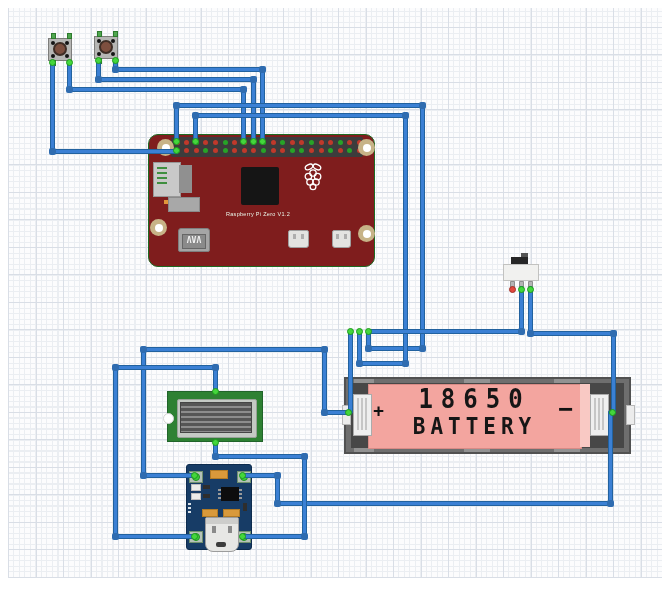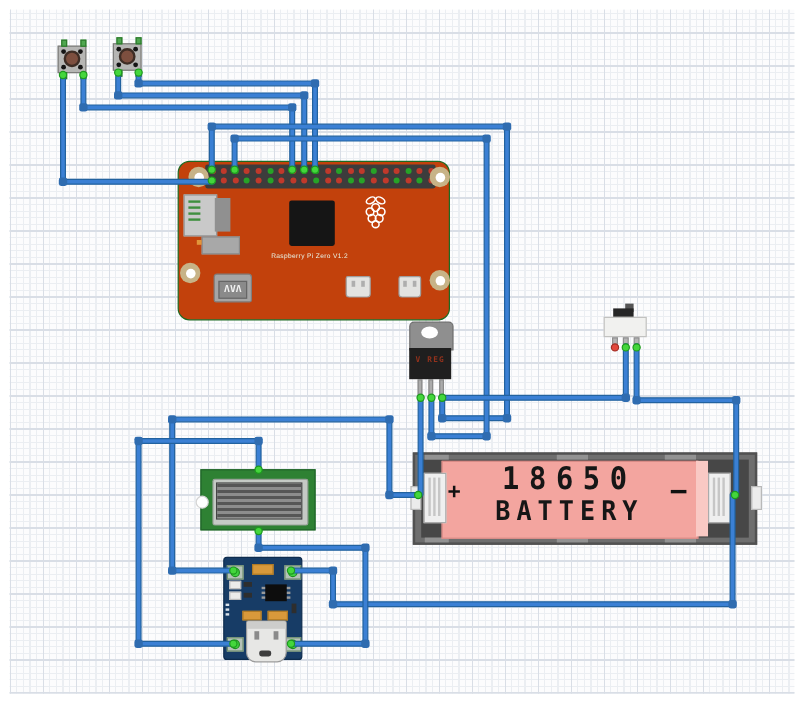--- a/index.html
+++ b/index.html
@@ -10,21 +10,21 @@
       repeating-linear-gradient(0deg,#d9dee6 0,#d9dee6 1px,transparent 1px,transparent 27.5px),
       repeating-linear-gradient(90deg,#ebeef2 0,#ebeef2 1px,transparent 1px,transparent 5.5px),
       repeating-linear-gradient(0deg,#ebeef2 0,#ebeef2 1px,transparent 1px,transparent 5.5px);}
   .abs{position:absolute;box-sizing:border-box;}
   
   .btn{position:absolute;width:24px;height:23px;background:#b6b6b4;border:1px solid #7d7d7b;box-sizing:border-box;}
   .btn .cap{position:absolute;left:4px;top:3px;width:14px;height:14px;border-radius:50%;background:#7d4f3f;border:2px solid #3e2d25;box-sizing:border-box;}
   .btn .cdot{position:absolute;width:4px;height:4px;background:#151515;border-radius:50%;}
   .btn .leg{position:absolute;width:5px;height:6px;background:#4fa74f;border:1px solid #2e7a2e;box-sizing:border-box;}
   
-  #pi{left:148px;top:134px;width:227px;height:133px;background:#c2410c;border:1px solid #1d6a22;border-radius:10px;}
+  #pi{left:148px;top:134px;width:227px;height:133px;background:#7f1d1d;border:1px solid #1d6a22;border-radius:10px;}
   .hole{position:absolute;width:17px;height:17px;border-radius:50%;background:#c7b387;}
   .hole::after{content:"";position:absolute;left:4.5px;top:4.5px;width:8px;height:8px;border-radius:50%;background:#ffffff;}
   #gpio{position:absolute;left:22px;top:2px;width:192px;height:20px;background:#3c3c3c;border-radius:2px;}
   .gdot{position:absolute;width:5px;height:5px;border-radius:50%;}
   #sdcard{position:absolute;left:4px;top:27px;width:26px;height:33px;background:#c9c9c9;border:1px solid #989898;}
   .sdpad{position:absolute;left:3px;width:10px;height:2px;background:#3f8f3f;}
   #sdblock{position:absolute;left:30px;top:30px;width:13px;height:28px;background:#909090;}
   #sdtab{position:absolute;left:19px;top:62px;width:30px;height:13px;background:#a8a8a8;border:1px solid #8a8a8a;}
   #sdorange{position:absolute;left:15px;top:65px;width:4px;height:4px;background:#e2953a;}
   #soc{position:absolute;left:92px;top:32px;width:38px;height:38px;background:#151515;border-radius:2px;}
@@ -192,29 +192,20 @@
     <div class="musb" style="left:139px;width:19px;">
       <div class="p" style="left:4px;"></div>
         <div class="p" style="right:4px;"></div>
     </div>
     <div class="musb" style="left:183px;width:17px;">
       <div class="p" style="left:3px;"></div>
         <div class="p" style="right:3px;"></div>
     </div>
   </div>
 
-  <div id="vreg" class="abs">
-    <div id="vtab"></div>
-    <div id="vhole"></div>
-    <div id="vbody"></div>
-    <div id="vlabel">V REG</div>
-    <div class="vleg" style="left:7px;"></div>
-    <div class="vleg" style="left:16px;"></div>
-    <div class="vleg" style="left:25px;"></div>
-  </div>
 
   <div id="sw" class="abs">
     <div id="swnub"></div>
     <div id="swknob"></div>
     <div id="swbody"></div>
     <div class="swpin" style="left:7px;"></div>
     <div class="swpin" style="left:16px;"></div>
     <div class="swpin" style="left:25px;"></div>
   </div>
 

